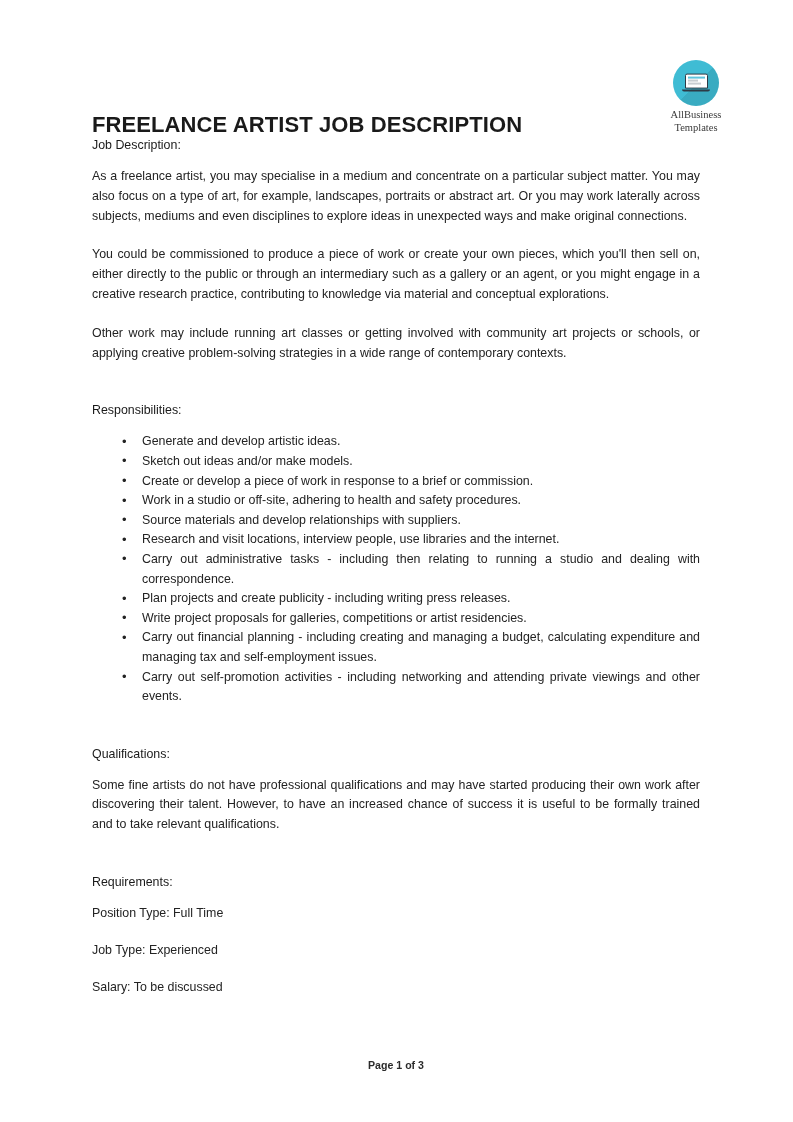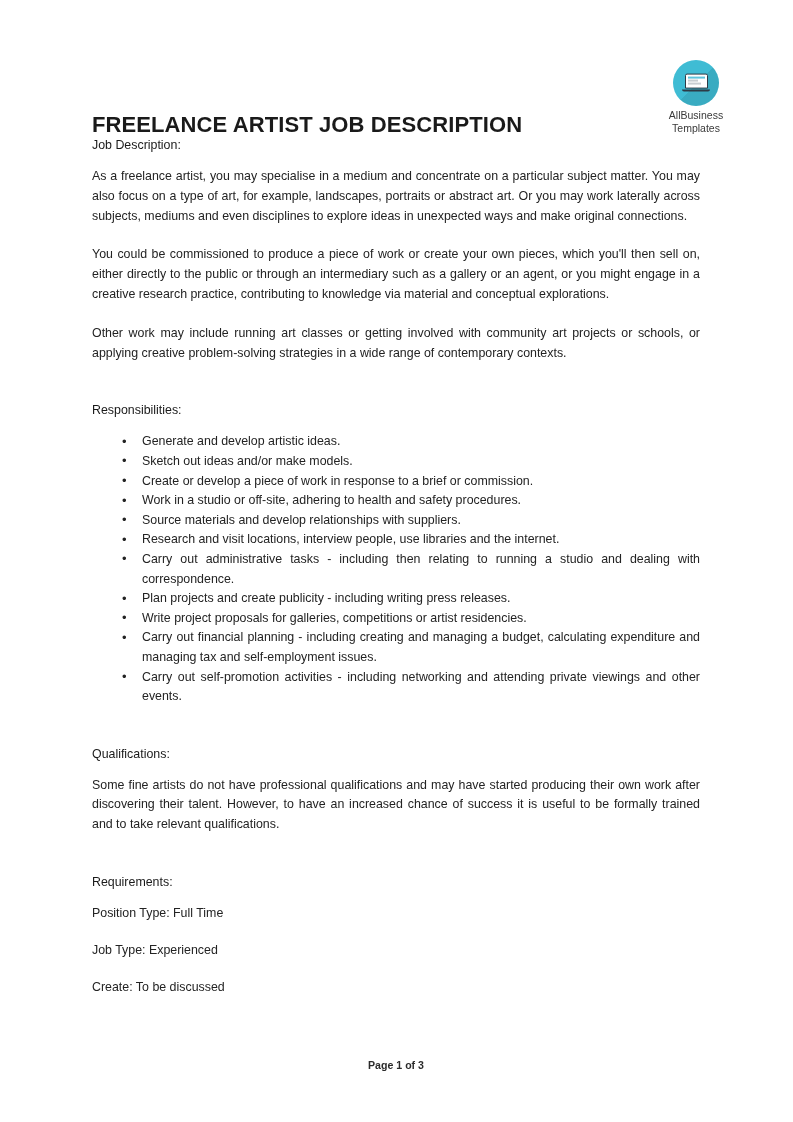--- a/index.html
+++ b/index.html
@@ -69,21 +69,21 @@
     height: 2.6px;
     background: #2d3b46;
     border-radius: 0 0 2px 2px;
     margin-top: 0.5px;
   }
   .logo-text {
     margin-top: 3px;
     font-size: 10.5px;
     line-height: 12.5px;
     color: #3a3a3a;
-    font-family: Liberation Sans, sans-serif;
+    font-family: Liberation Serif, serif;
   }
 
   
   .page {
     position: absolute;
     left: 0;
     top: 0;
     width: 793px;
     height: 1122px;
   }
@@ -204,19 +204,19 @@
       <li>Carry out financial planning - including creating and managing a budget, calculating expenditure and managing tax and self-employment issues.</li>
       <li>Carry out self-promotion activities - including networking and attending private viewings and other events.</li>
     </ul>
 
     <div class="heading spaced-top">Qualifications:</div>
     <p class="para">Some fine artists do not have professional qualifications and may have started producing their own work after discovering their talent. However, to have an increased chance of success it is useful to be formally trained and to take relevant qualifications.</p>
 
     <div class="heading spaced-top">Requirements:</div>
     <div class="req-line">Position Type: Full Time</div>
     <div class="req-line">Job Type: Experienced</div>
-    <div class="req-line">Create: To be discussed</div>
+    <div class="req-line">Salary: To be discussed</div>
 
   </div>
 
   <div class="footer">Page 1 of 3</div>
 
 </div>
 
 </body></html>

